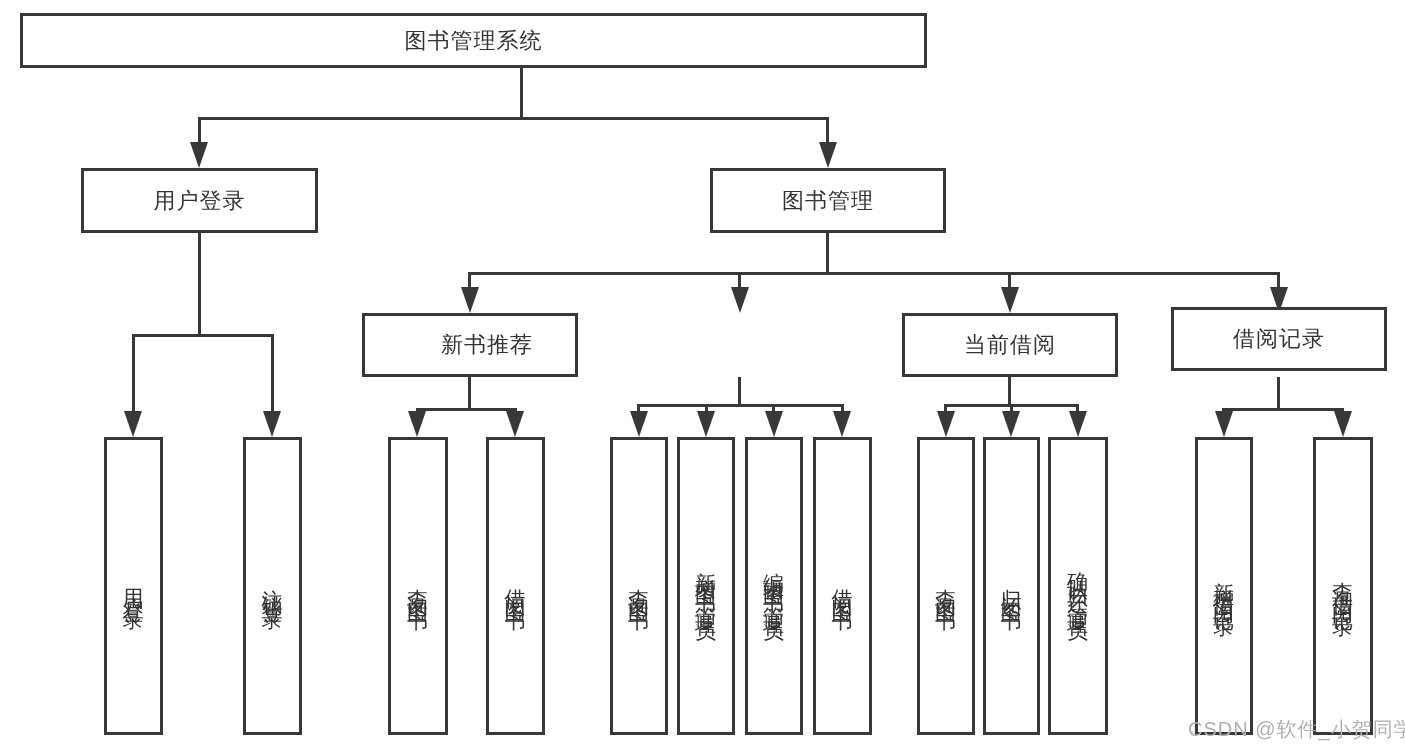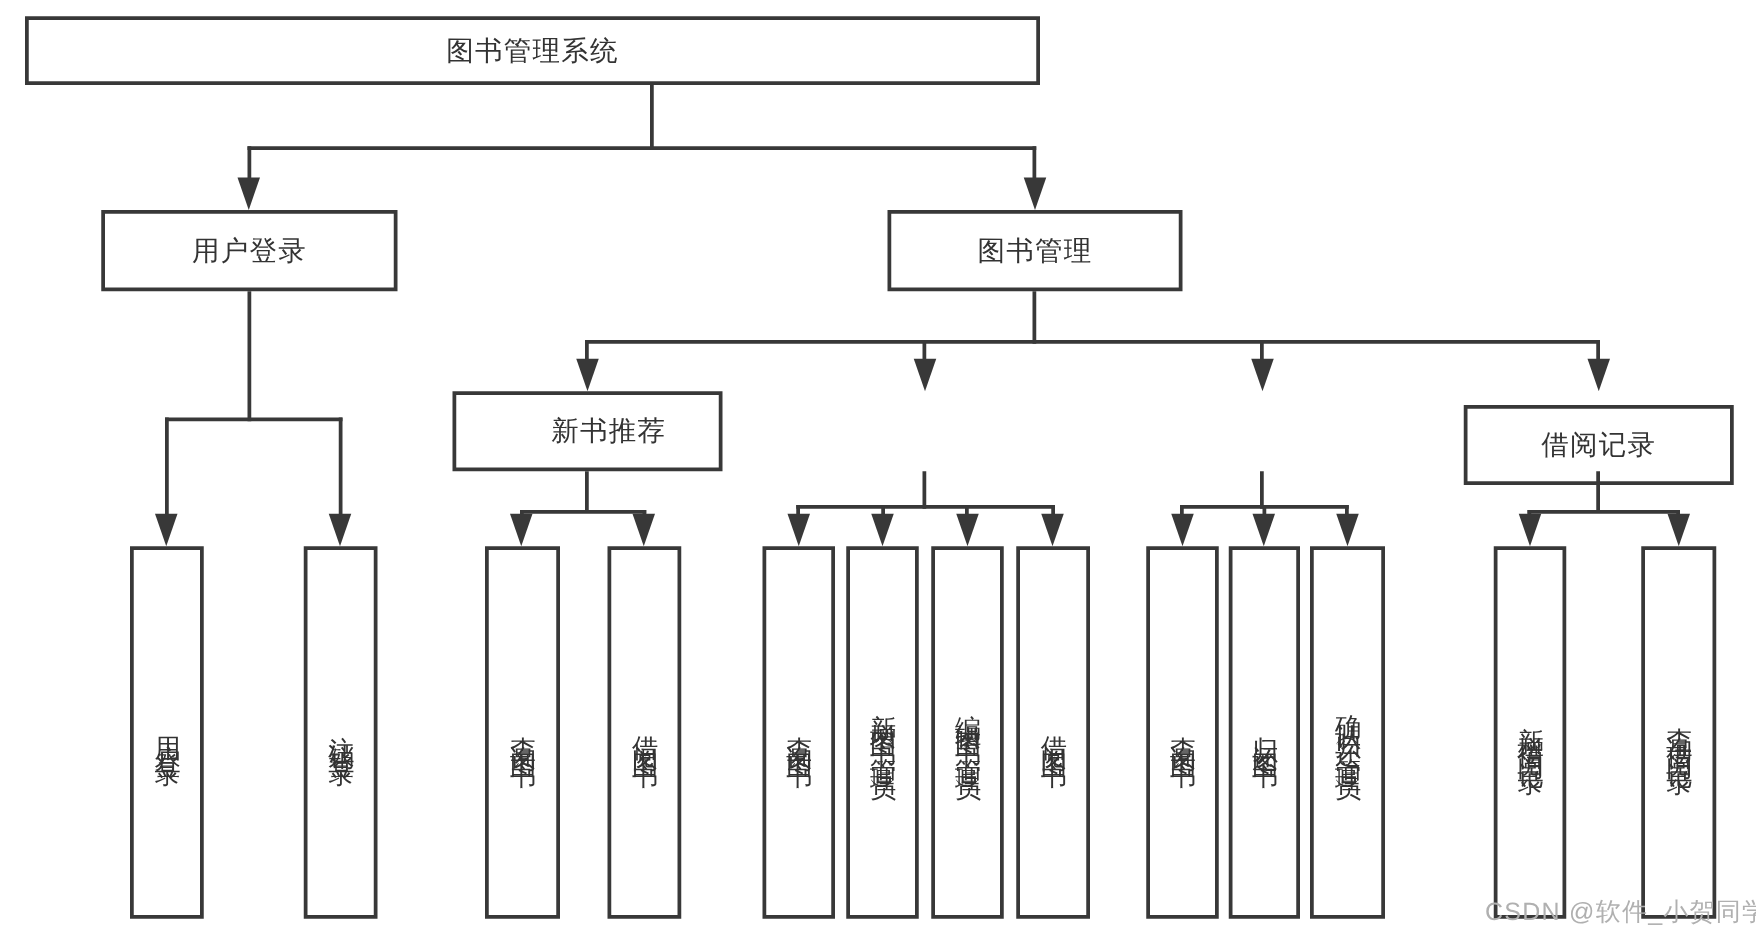--- a/index.html
+++ b/index.html
@@ -55,21 +55,21 @@
     color: var(--wm, #b0b0b0);
     letter-spacing: 1px;
     white-space: nowrap;
   }
 </style>
 </head>
 <body>
 
 <div id="canvas">
 
-  <div class="box hbox" style="left:20px; top:13px; width:812px; height:55px;text-align:right;">
+  <div class="box hbox" style="left:20px; top:13px; width:907px; height:55px;text-align:right;">
     <span>图书管理系统</span>
   </div>
 
   <div class="vline" style="left:520px; top:68px; height:52px;"></div>
   <div class="hline" style="left:198px; top:117px; width:631px;"></div>
   <div class="vline" style="left:198px; top:117px; height:26px;"></div>
   <div class="arrow" style="left:190px; top:142px;"></div>
   <div class="vline" style="left:826px; top:117px; height:26px;"></div>
   <div class="arrow" style="left:819px; top:142px;"></div>
 
@@ -94,21 +94,24 @@
   <div class="vline" style="left:738px; top:272px; height:16px;"></div>
   <div class="arrow" style="left:731px; top:287px;"></div>
   <div class="vline" style="left:1008px; top:272px; height:16px;"></div>
   <div class="arrow" style="left:1001px; top:287px;"></div>
   <div class="vline" style="left:1277px; top:272px; height:16px;"></div>
   <div class="arrow" style="left:1270px; top:287px;"></div>
 
   <div class="box hbox" style="left:362px; top:313px; width:216px; height:64px;padding-left:34px;">
     <span>新书推荐</span>
   </div>
-  <div class="box hbox" style="left:1171px; top:324px; width:216px; height:64px;">
+  <div class="box hbox" style="left:902px; top:313px; width:216px; height:64px;">
+    <span>当前借阅</span>
+  </div>
+  <div class="box hbox" style="left:1171px; top:307px; width:216px; height:64px;">
     <span>借阅记录</span>
   </div>
 
   <div class="vline" style="left:468px; top:377px; height:33px;"></div>
   <div class="hline" style="left:416px; top:408px; width:101px;"></div>
   <div class="vline" style="left:416px; top:408px; height:6px;"></div>
   <div class="arrow" style="left:408px; top:411px;"></div>
   <div class="vline" style="left:514px; top:408px; height:6px;"></div>
   <div class="arrow" style="left:506px; top:411px;"></div>
 

